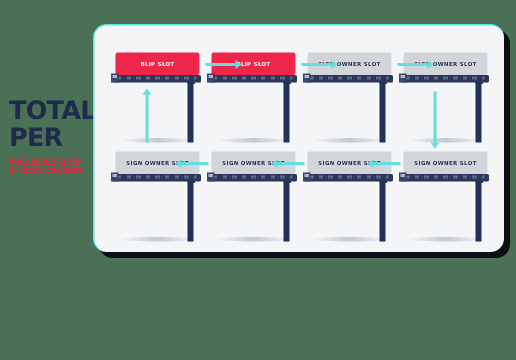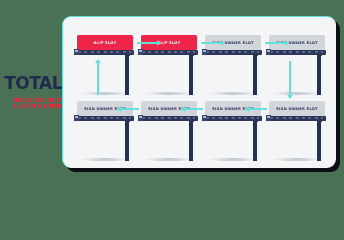--- a/index.html
+++ b/index.html
@@ -7,21 +7,21 @@
     width:344px;height:184px;overflow:hidden;
     background:#4a7155;
     font-family:"Liberation Sans", sans-serif;
   }
   #root{position:relative;width:344px;height:184px;}
 
   
   #headline{
     position:absolute;left:0;top:0;width:62px;height:184px;
     display:flex;flex-direction:column;justify-content:center;
-    padding-left:6px;box-sizing:border-box;align-items:flex-end;
+    padding-left:6px;box-sizing:border-box;
   }
   .hl-line{
     font-family:"DejaVu Sans", sans-serif;
     font-weight:bold;
     font-size:17px;
     line-height:17px;
     letter-spacing:-0.5px;
     color:#1f2a4d;
     text-transform:uppercase;
     margin:0 0 1px 0;
@@ -145,20 +145,21 @@
     bottom:-4.2px;left:-2.4px;
   }
 </style>
 </head>
 <body style="background: rgb(74, 113, 85);">
 
 <div id="root">
 
   <div id="headline">
     <div class="hl-line">TOTAL</div>
+    <div class="hl-line">PER</div>
     <div id="subwrap">
       <div class="sub-line">INCLUDES BLIP</div>
       <div class="sub-line">&amp; SIGN OWNER</div>
     </div>
   </div>
 
   <div id="panel-shadow"></div>
   <div id="panel">
     <div id="grid">
         <div class="bb" style="left: 14px; top: 18px;">

